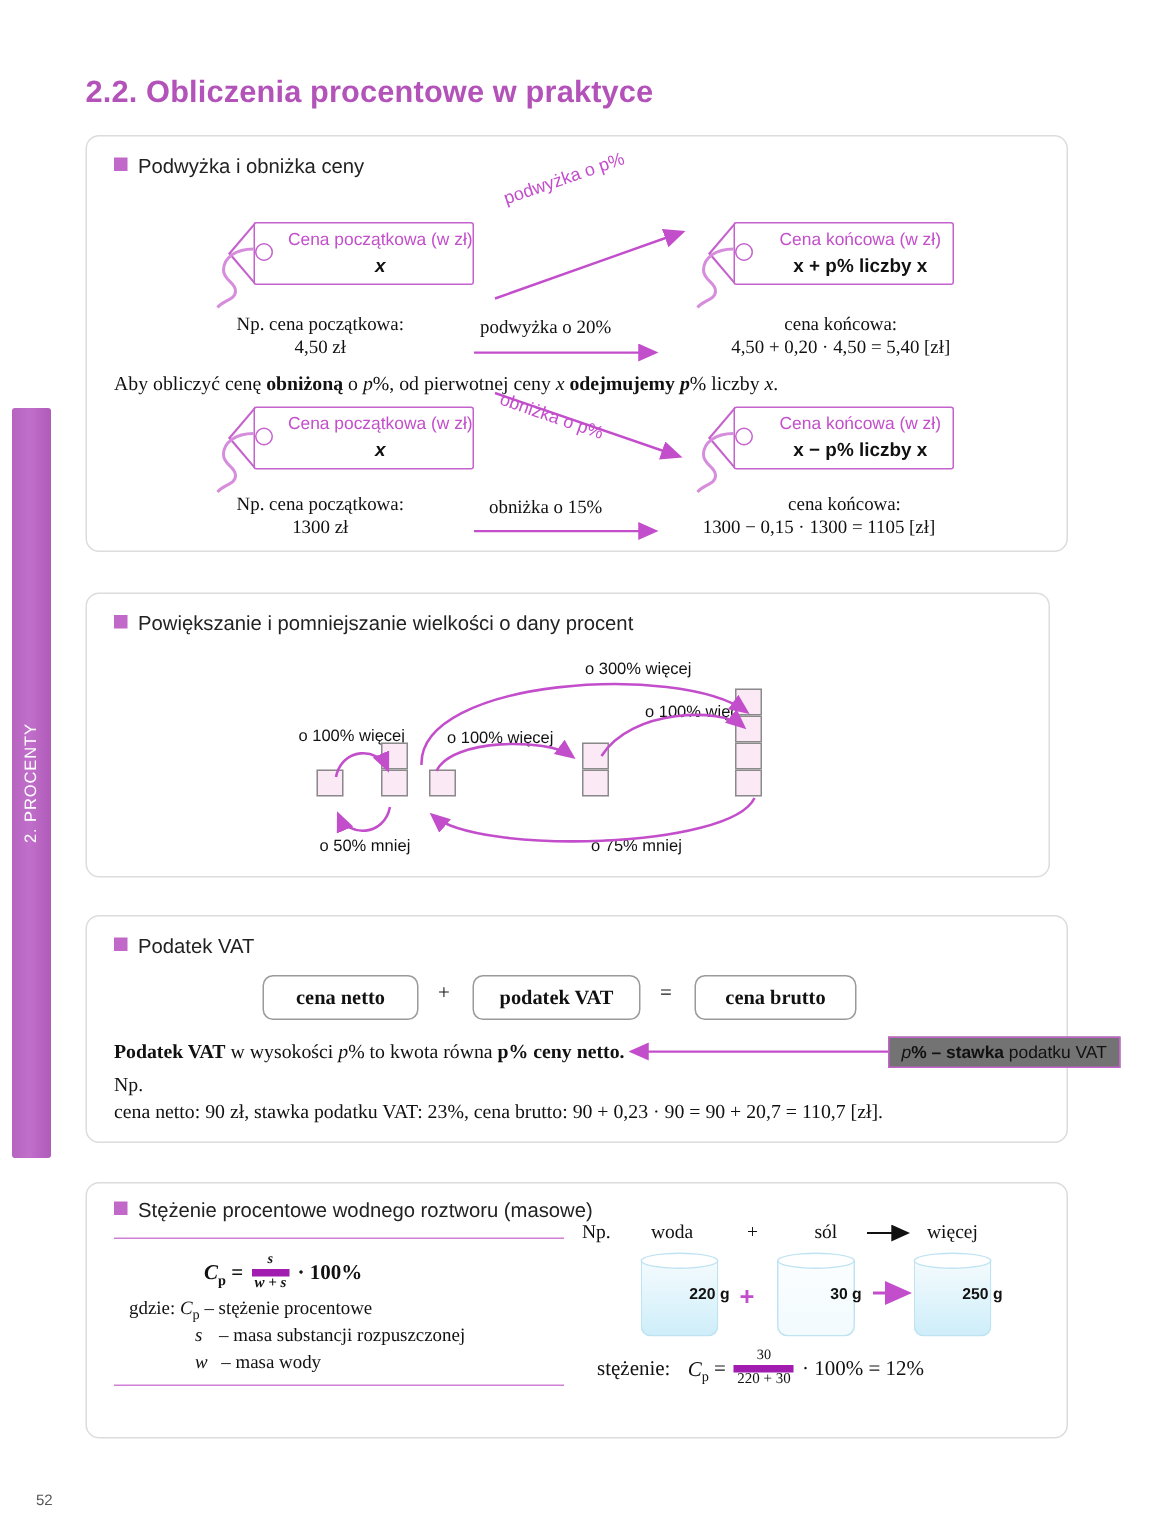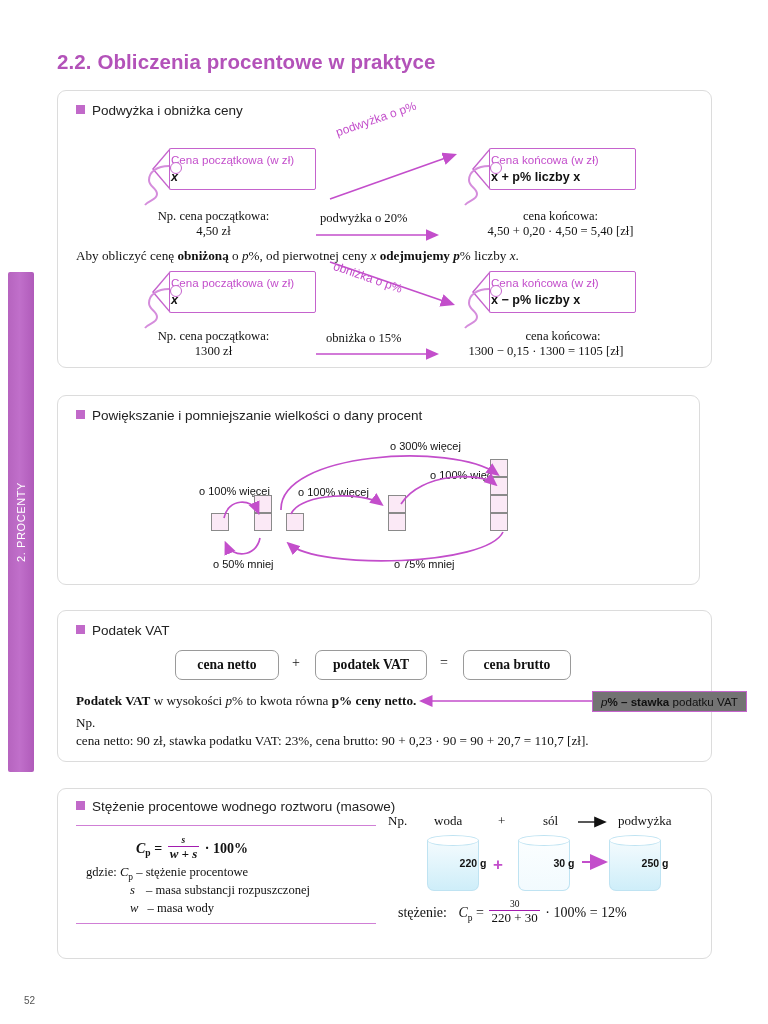--- a/index.html
+++ b/index.html
@@ -124,21 +124,21 @@
   .tag .string {
     position: absolute;
     left: -6px; top: 12px;
     width: 40px; height: 46px;
     z-index: 2;
   }
   .tag .t1, .tag .t2 {
     position: absolute;
     left: 30px;
     width: 165px;
-    text-align: left;
+    text-align: center;
     font-family: "Liberation Sans", sans-serif;
     color: #c34ecb;
     white-space: nowrap;
   }
   .tag .t1 { top: 5px;  font-size: 11.6px; }
   .tag .t2 { top: 22px; font-size: 12.6px; color: #111; font-weight: bold; }
   .tag.tag-end .t1 { color: #c34ecb; }
 
   
   .diag-label {
@@ -218,21 +218,21 @@
   }
   .frac {
     display: inline-flex;
     flex-direction: column;
     align-items: center;
     vertical-align: middle;
     margin: 0 2px;
     position: relative; top: -1px;
   }
   .frac .num { font-size: 9.5px; line-height: 1.05; padding: 0 2px; }
-  .frac .den { font-size: 13px; line-height: 1.05; padding: 0 2px; border-top: 1px solid #a21caf; }
+  .frac .den { font-size: 10px; line-height: 1.05; padding: 0 2px; border-top: 5px solid #a21caf; }
   .sub { font-size: 9.5px; vertical-align: sub; }
   .where {
     position: absolute;
     font-family: "Liberation Serif", serif;
     font-size: 12.6px;
     color: #111;
     white-space: nowrap;
   }
 
   .beaker { position: absolute; width: 52px; height: 56px; }
@@ -544,21 +544,21 @@
   <div class="beak-head" style="left:440px; top:24px;">+</div>
   <div class="beak-head" style="left:485px; top:24px;">sól</div>
   <svg style="position:absolute; left:520px; top:28px;" width="36" height="10">
     <defs>
         <marker id="md1" markerWidth="9" markerHeight="9" refX="7" refY="4" orient="auto">
           <path d="M0,0 L9,4 L0,8 z" fill="#111"></path>
         </marker>
       </defs>
     <line x1="0" y1="5" x2="26" y2="5" stroke="#111" stroke-width="1.4" marker-end="url(#md1)"></line>
   </svg>
-  <div class="beak-head" style="left:560px; top:24px;">podwyżka</div>
+  <div class="beak-head" style="left:560px; top:24px;">więcej</div>
 
   <div class="beaker" style="left:369px; top:46px;">
     <div class="glass"></div>
     <div class="lip"></div>
     <div class="val">220 g</div>
   </div>
   <div class="beak-op" style="left:435px; top:66px;">+</div>
   <div class="beaker empty" style="left:460px; top:46px;">
     <div class="glass"></div>
     <div class="lip"></div>

